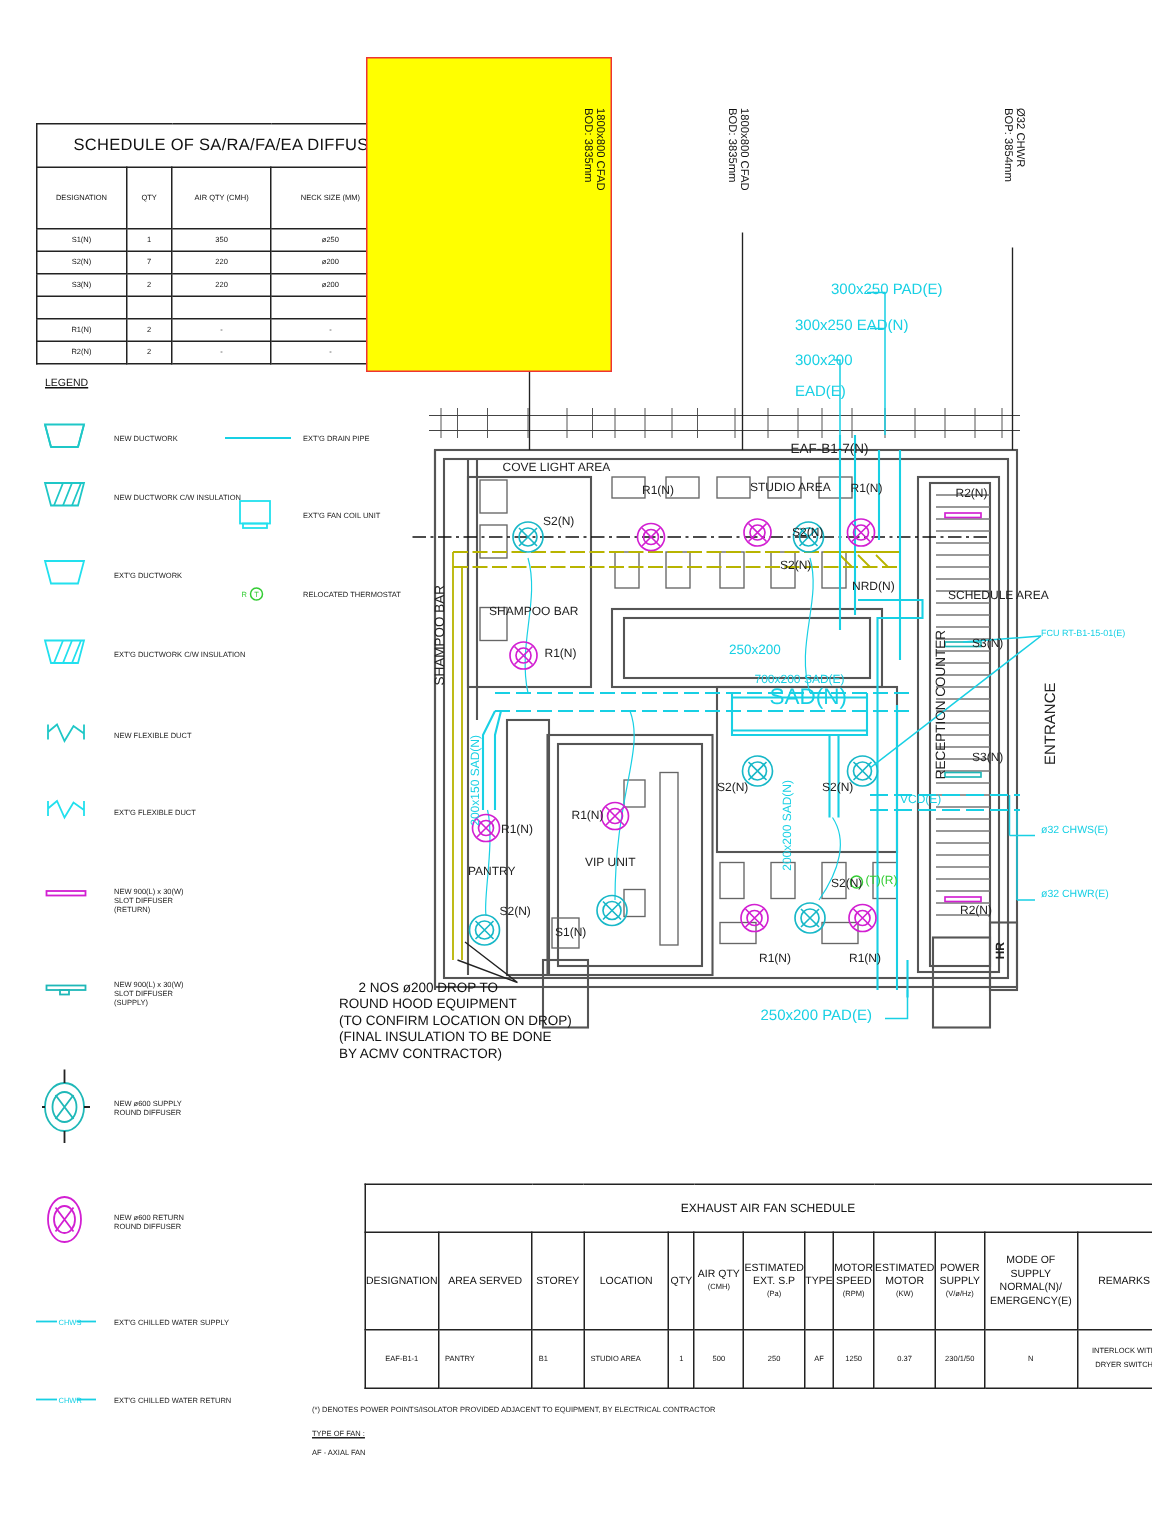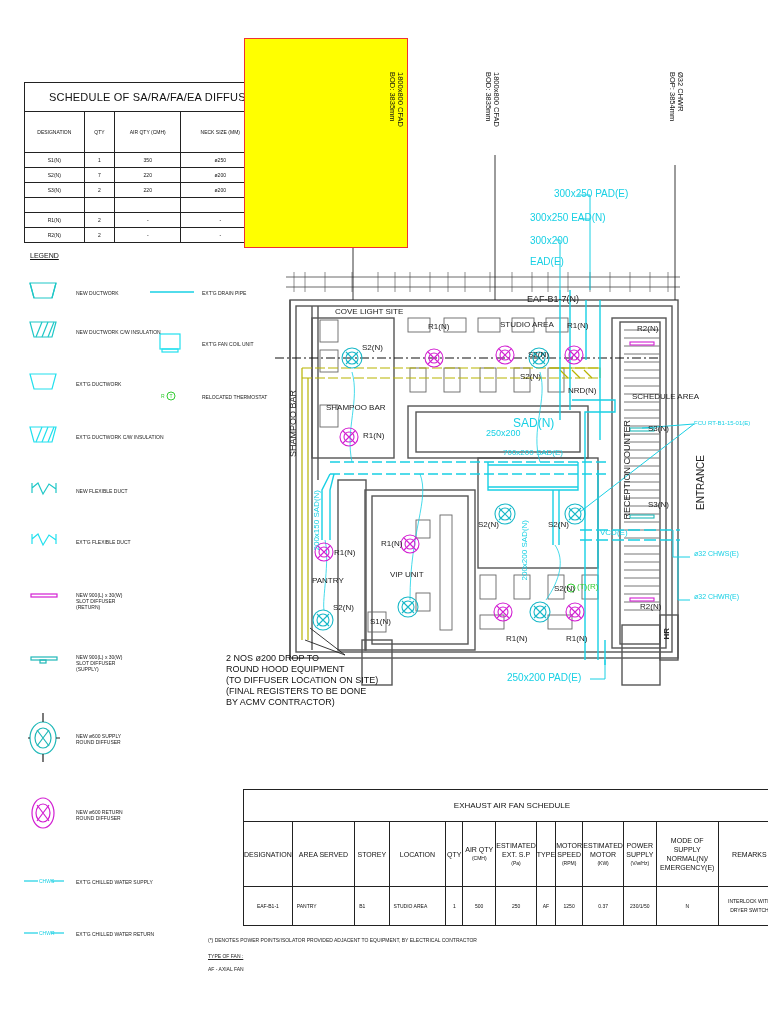--- a/index.html
+++ b/index.html
@@ -389,32 +389,32 @@
 <div class="vtext" style="left:668px;top:72px">
   <span>Ø32 CHWR</span><br>
   <span>BOP: 3854mm</span>
 </div>
 
 <div class="lblc" style="left:554px;top:188px;font-size:10px">300x250 PAD(E)</div>
 <div class="lblc" style="left:530px;top:212px;font-size:10px">300x250 EAD(N)</div>
 <div class="lblc" style="left:530px;top:235px;font-size:10px">300x200</div>
 <div class="lblc" style="left:530px;top:256px;font-size:10px">EAD(E)</div>
 <div class="lblc" style="left:486px;top:428px;font-size:9px">250x200</div>
-<div class="lblc" style="left:513px;top:416px;font-size:12px">SAD(N)</div>
+<div class="lblc" style="left:513px;top:456px;font-size:15px">SAD(N)</div>
 <div class="lblc" style="left:503px;top:448px;font-size:8px">700x200 SAD(E)</div>
 <div class="lblc" style="left:520px;top:520px;font-size:8px;writing-mode:vertical-rl;transform:rotate(180deg)">200x200 SAD(N)</div>
 <div class="lblc" style="left:312px;top:490px;font-size:8px;writing-mode:vertical-rl;transform:rotate(180deg)">200x150 SAD(N)</div>
 <div class="lblc" style="left:507px;top:672px;font-size:10px">250x200 PAD(E)</div>
 <div class="lblc" style="left:600px;top:528px;font-size:8px">VCD(E)</div>
 
 <div class="lblc" style="left:694px;top:420px;font-size:6px">FCU RT-B1-15-01(E)</div>
 <div class="lblc" style="left:694px;top:550px;font-size:7px">ø32 CHWS(E)</div>
 <div class="lblc" style="left:694px;top:593px;font-size:7px">ø32 CHWR(E)</div>
 
-<div class="lbl" style="left:335px;top:307px;font-size:8px">COVE LIGHT SITE</div>
+<div class="lbl" style="left:335px;top:307px;font-size:8px">COVE LIGHT AREA</div>
 <div class="lbl" style="left:500px;top:320px;font-size:8px">STUDIO AREA</div>
 <div class="lbl" style="left:288px;top:390px;font-size:9px;writing-mode:vertical-rl;transform:rotate(180deg)">SHAMPOO BAR</div>
 <div class="lbl" style="left:326px;top:403px;font-size:8px">SHAMPOO BAR</div>
 <div class="lbl" style="left:632px;top:392px;font-size:8px">SCHEDULE AREA</div>
 <div class="lbl" style="left:622px;top:420px;font-size:9px;writing-mode:vertical-rl;transform:rotate(180deg)">RECEPTION COUNTER</div>
 <div class="lbl" style="left:312px;top:576px;font-size:8px">PANTRY</div>
 <div class="lbl" style="left:390px;top:570px;font-size:8px">VIP UNIT</div>
 <div class="lbl" style="left:662px;top:628px;font-size:8px;font-weight:bold;writing-mode:vertical-rl;transform:rotate(180deg)">HR</div>
 <div class="lbl" style="left:695px;top:455px;font-size:10px;writing-mode:vertical-rl;transform:rotate(180deg)">ENTRANCE</div>
 <div class="lbl" style="left:527px;top:294px;font-size:9px">EAF-B1-7(N)</div>
@@ -434,25 +434,25 @@
 <div class="lbl" style="left:566px;top:634px">R1(N)</div>
 <div class="lbl" style="left:370px;top:617px">S1(N)</div>
 <div class="lbl" style="left:333px;top:603px">S2(N)</div>
 <div class="lbl" style="left:334px;top:548px">R1(N)</div>
 <div class="lbl" style="left:554px;top:584px">S2(N)</div>
 <div class="lbl" style="left:381px;top:539px">R1(N)</div>
 <div class="lbl" style="left:640px;top:602px">R2(N)</div>
 <div class="lbl" style="left:568px;top:386px">NRD(N)</div>
 <div class="lbl" style="left:577px;top:582px;color:#33cc33">(T)(R)</div>
 
-<div class="abs" style="left:226px;top:653px;font-size:9px;line-height:11px;text-align:left;width:106px;white-space:nowrap;direction:rtl">
+<div class="abs" style="left:226px;top:653px;font-size:9px;line-height:11px;text-align:right;width:106px;white-space:nowrap;direction:rtl">
   <div style="direction:ltr">2 NOS ø200 DROP TO</div>
   <div style="direction:ltr">ROUND HOOD EQUIPMENT</div>
-  <div style="direction:ltr">(TO DIFFUSER LOCATION ON SITE)</div>
-  <div style="direction:ltr">(FINAL REGISTERS TO BE DONE</div>
+  <div style="direction:ltr">(TO CONFIRM LOCATION ON DROP)</div>
+  <div style="direction:ltr">(FINAL INSULATION TO BE DONE</div>
   <div style="direction:ltr">BY ACMV CONTRACTOR)</div>
 </div>
 
 <table class="fan">
   <tbody>
       <tr class="t">
         <td colspan="13">EXHAUST AIR FAN SCHEDULE</td>
       </tr>
   <tr class="h">
     <td style="width:44px">DESIGNATION</td>

